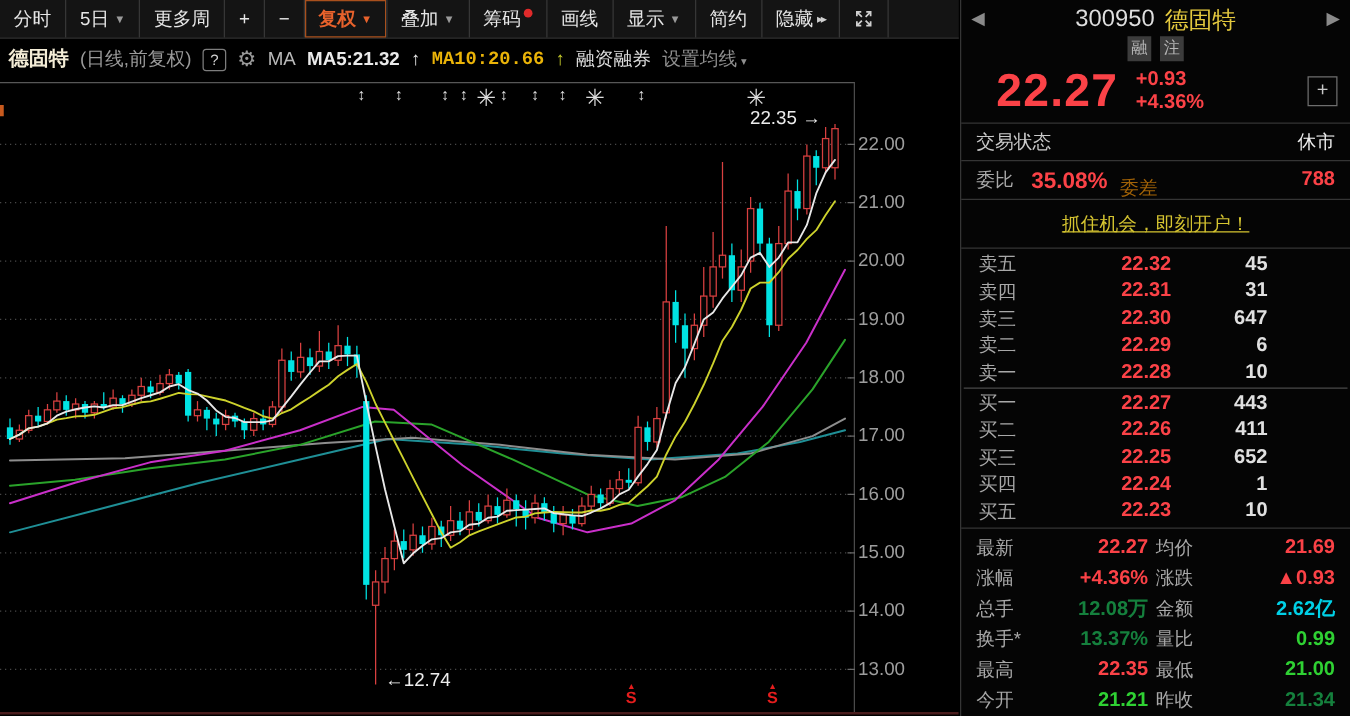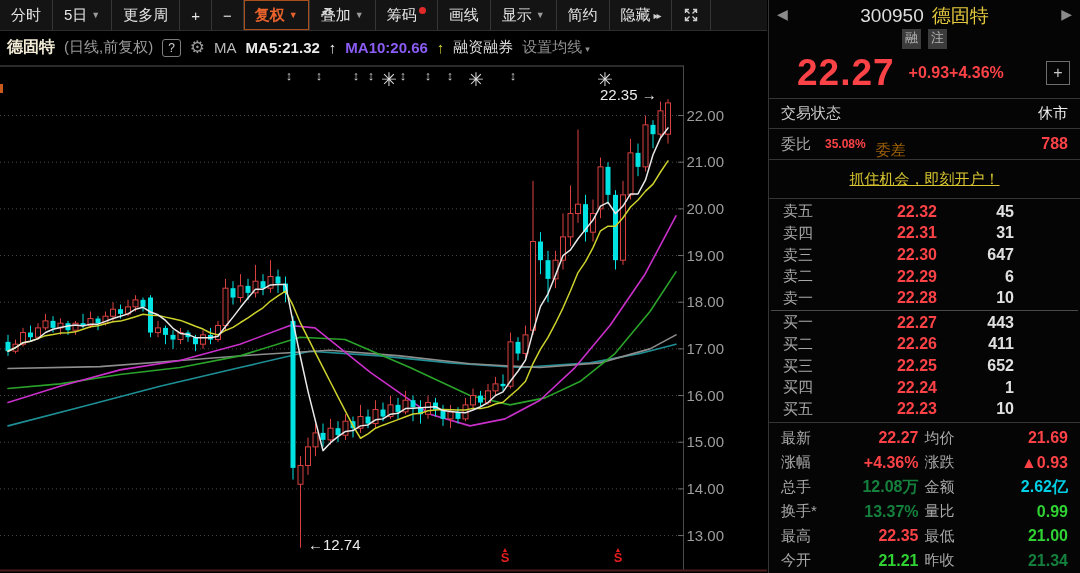--- a/index.html
+++ b/index.html
@@ -19,21 +19,21 @@
   
   .chart-header{position:absolute;left:0;top:31px;width:767px;height:33px;display:flex;
                 align-items:center;font-size:15px;color:#b9b9b9;gap:9px;padding-left:7px;
                 box-sizing:border-box;}
   .ch-name{color:#f3ecd6;font-weight:bold;font-size:16px;}
   .ch-period{color:#9a9a9a;}
   .helpbox{border:1px solid #7d7d7d;border-radius:3px;color:#cfcfcf;font-size:12px;
            padding:0 5px;line-height:16px;}
   .gear{color:#9a9a9a;font-size:17px;}
   .ma5{color:#eaeaea;font-weight:600;}
-  .ma10{color:#8b5cf6;font-weight:600;}
+  .ma10{color:#eab308;font-weight:600;font-family:Liberation Mono, monospace;}
   .uparr5{color:#eaeaea;font-weight:bold;}
   .uparr10{color:#cdd22c;font-weight:bold;}
   .rzrq{color:#dcdcdc;}
   .setma{color:#8f8f8f;}
   .setma .caret{font-size:9px;margin-left:3px;}
   
   .chart-region{position:absolute;left:0;top:64px;width:767px;height:509px;}
   .axis-label{position:absolute;left:652px;width:72px;text-align:right;color:#9d9d9d;
               font-size:15px;}
   .overlay{position:absolute;left:0;top:0;width:767px;height:509px;pointer-events:none;}
@@ -51,31 +51,31 @@
   .p-title{height:26px;display:flex;align-items:center;justify-content:center;gap:8px;
            position:relative;margin-top:3px;}
   .p-code{color:#dedede;font-size:19px;}
   .p-name{color:#e3c83e;font-size:19px;}
   .p-arrow{position:absolute;color:#8a8a8a;font-size:14px;top:3px;cursor:pointer;}
   .p-arrow.l{left:8px;} .p-arrow.r{right:8px;}
   .p-badges{height:20px;display:flex;justify-content:center;gap:7px;}
   .badge{background:#3c3c3c;color:#b5b5b5;font-size:13px;padding:0 3px;line-height:17px;}
   .p-price-row{height:49px;display:flex;align-items:center;padding:0 10px 2px 28px;gap:14px;}
   .p-price{color:#fb4247;font-size:37px;font-weight:bold;letter-spacing:1px;}
-  .p-chg{display:flex;flex-direction:row;color:#fb4247;font-size:16px;font-weight:bold;line-height:18px;}
+  .p-chg{display:flex;flex-direction:column;color:#fb4247;font-size:16px;font-weight:bold;line-height:18px;}
   .plusbox{margin-left:auto;width:22px;height:22px;border:1px solid #6e6e6e;color:#c8c8c8;
            display:flex;align-items:center;justify-content:center;font-size:16px;cursor:pointer;}
   .bt{border-top:1px solid #353535;}
   .kv{display:flex;align-items:center;padding:0 12px;font-size:15px;}
   .kv .lab{color:#c9c9c9;}
   .kv .val{margin-left:auto;color:#ededed;}
   .trade-state{height:30px;}
   .weibi{height:31px;font-size:15px;}
   .weibi .lab{color:#a8a8a8;}
-  .weibi .v1{color:#fb4247;font-weight:bold;margin:0 10px 0 14px;font-size:12px;}
+  .weibi .v1{color:#fb4247;font-weight:bold;margin:0 10px 0 14px;font-size:18px;}
   .weibi .lab2{color:#a16207;margin-top:12px;}
   .weibi .v2{margin-left:auto;color:#fb4247;font-weight:bold;font-size:16px;}
   .ad{height:39px;display:flex;align-items:center;justify-content:center;}
   .ad a{color:#d6c531;font-size:15px;text-decoration:underline;cursor:pointer;}
   .orders{height:224px;display:flex;flex-direction:column;padding:2px 0;}
   .order-row{display:flex;align-items:center;height:22px;padding:0 14px;font-size:15px;cursor:pointer;}
   .order-row .ol{color:#a8a8a8;width:62px;}
   .order-row .op{color:#fb4247;font-weight:bold;width:92px;text-align:right;font-size:16px;}
   .order-row .ov{color:#e0e0e0;font-weight:bold;flex:1;text-align:right;padding-right:52px;font-size:16px;}
   .order-div{height:1px;background:#4a4a4a;margin:1px 2px;}

